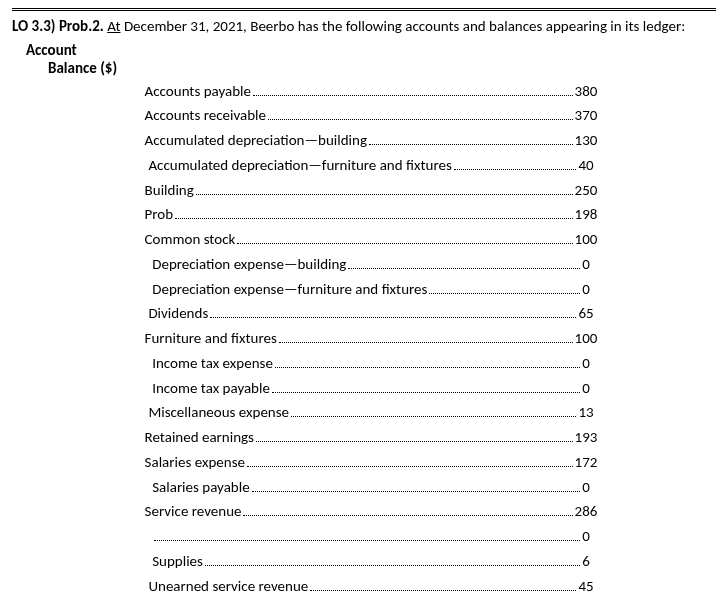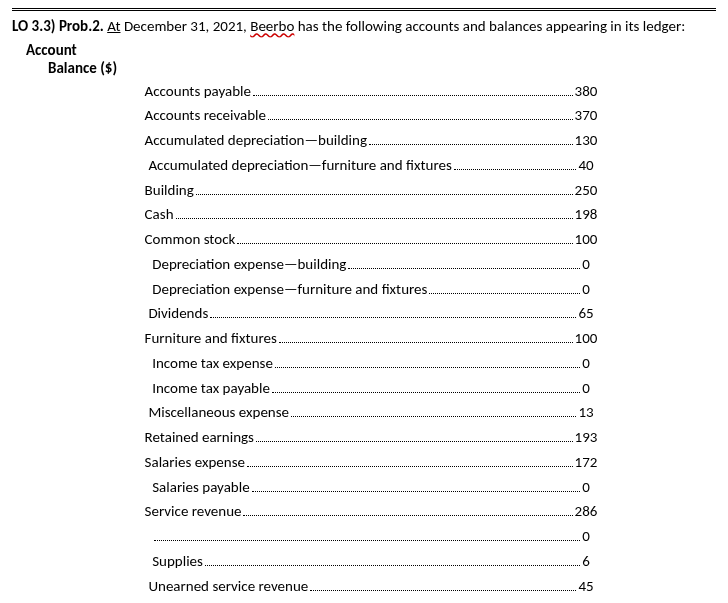--- a/index.html
+++ b/index.html
@@ -25,21 +25,20 @@
       line-height: 1.3;
     }
     .heading .prob-label {
       font-weight: bold;
     }
     .heading .date-word {
       text-decoration: underline;
       text-align: right;
     }
     .heading .company {
-      text-decoration: underline;
       text-decoration-style: wavy;
       text-decoration-color: #c00;
     }
     .table-header {
       display: flex;
       font-weight: bold;
       padding-left: 14px;
       margin-bottom: 2px;
       flex-direction: column;
     }
@@ -135,21 +134,21 @@
     </div>
     <div class="acct-row">
       <div class="leader-wrap">
         <span class="acct-name">Building</span>
         <span class="dots"></span>
       </div>
       <span class="acct-balance">250</span>
     </div>
     <div class="acct-row">
       <div class="leader-wrap">
-        <span class="acct-name">Cash</span>
+        <span class="acct-name">Prob</span>
         <span class="dots"></span>
       </div>
       <span class="acct-balance">198</span>
     </div>
     <div class="acct-row">
       <div class="leader-wrap">
         <span class="acct-name">Common stock</span>
         <span class="dots"></span>
       </div>
       <span class="acct-balance">100</span>

